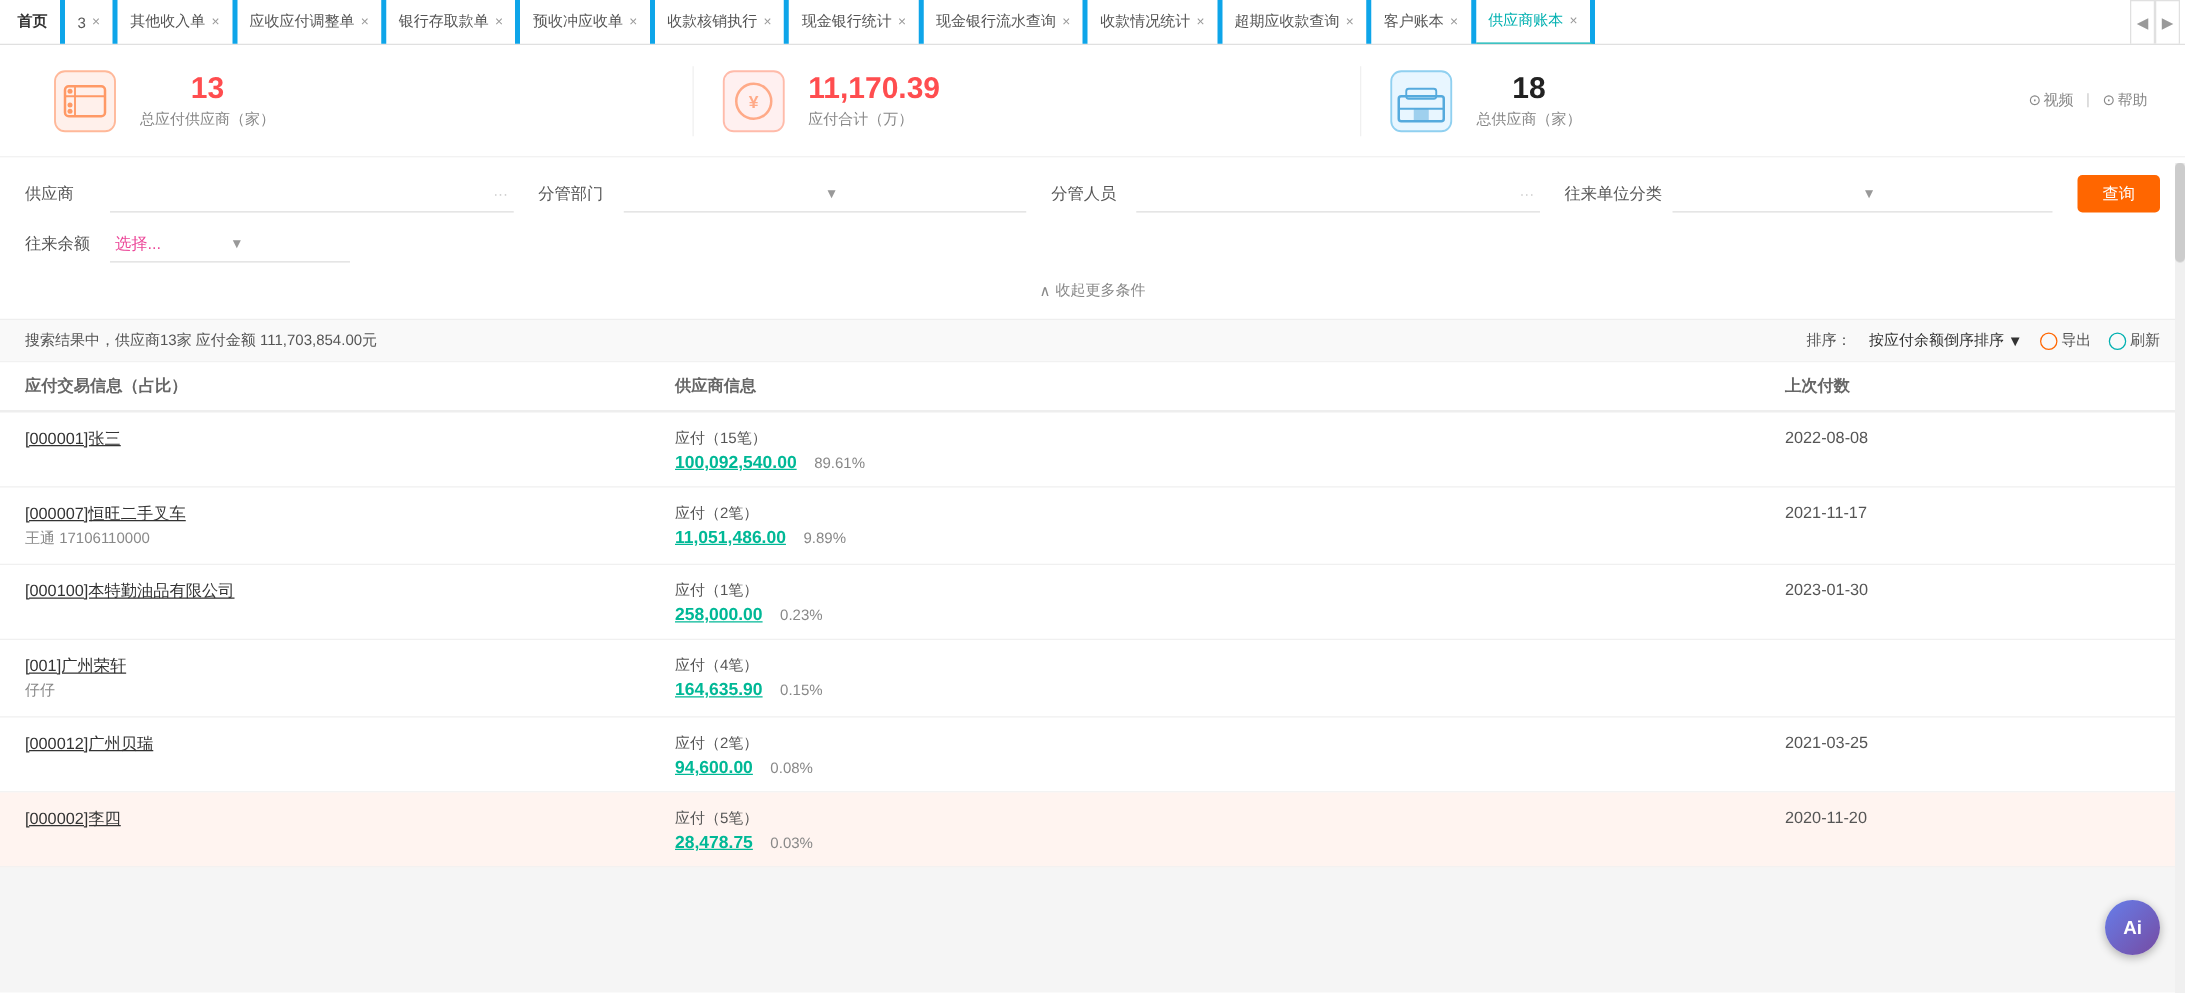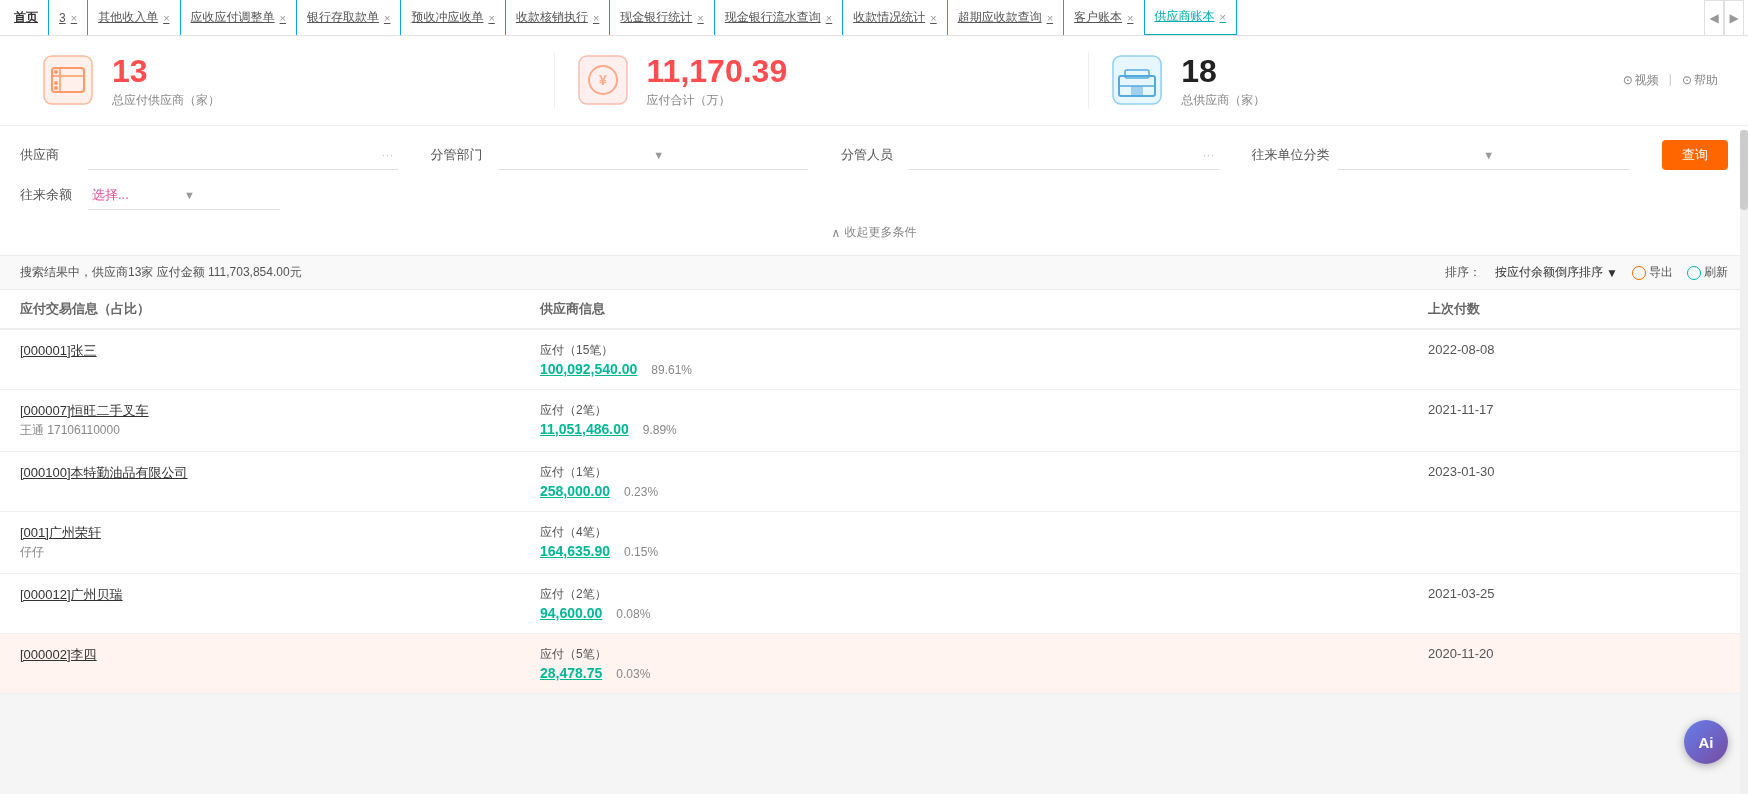--- a/index.html
+++ b/index.html
@@ -16,24 +16,23 @@
       overflow: hidden;
     }
     .nav-tab {
       display: flex;
       align-items: center;
       padding: 0 10px;
       height: 36px;
       white-space: nowrap;
       font-size: 12px;
       color: #555;
-      border-right: 1px solid #0ea5e9;
+      border-right: 4px solid #0ea5e9;
       cursor: pointer;
       flex-shrink: 0;
-      text-decoration: underline;
     }
     .nav-tab.active { color: #00b0b0; border-bottom: 2px solid #00b0b0; }
     .nav-tab .close-x {
       margin-left: 5px;
       color: #999;
       font-size: 11px;
     }
     .nav-tab.home-tab { color: #333; font-weight: bold; }
     .nav-arrows {
       display: flex;
@@ -75,24 +74,25 @@
       height: 56px;
       margin-right: 16px;
       flex-shrink: 0;
       display: flex;
       align-items: center;
       justify-content: center;
     }
     .summary-icon svg { width: 52px; height: 52px; }
     .summary-text {}
     .summary-number {
-      font-size: 32px;
+      font-size: 24px;
       font-weight: bold;
       color: #ff4d4f;
       line-height: 1.2;
+      text-align: center;
     }
     .summary-label {
       font-size: 12px;
       color: #888;
       margin-top: 2px;
     }
     .summary-actions {
       display: flex;
       flex-direction: column;
       align-items: flex-end;
@@ -109,21 +109,21 @@
     .summary-actions .action-links span { cursor: pointer; }
 
     
     .filter-area {
       background: #fff;
       padding: 14px 20px 10px;
       border-bottom: 1px solid #eee;
     }
     .filter-row {
       display: flex;
-      gap: 33px;
+      gap: 20px;
       margin-bottom: 10px;
     }
     .filter-item {
       display: flex;
       align-items: center;
       flex: 1;
       gap: 8px;
     }
     .filter-label {
       font-size: 13px;

